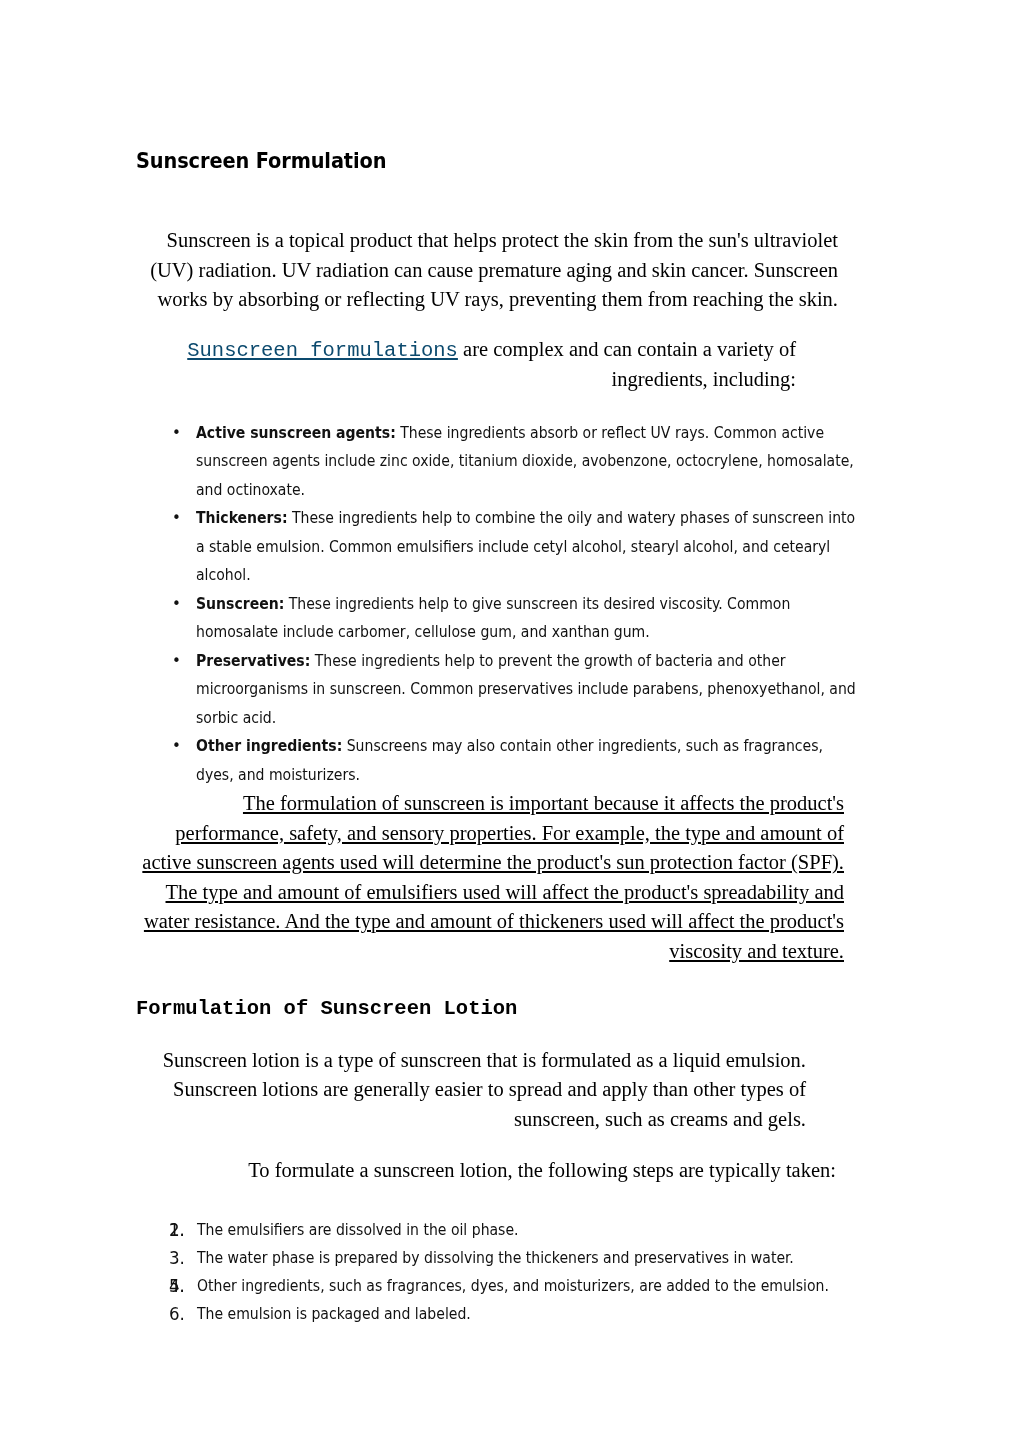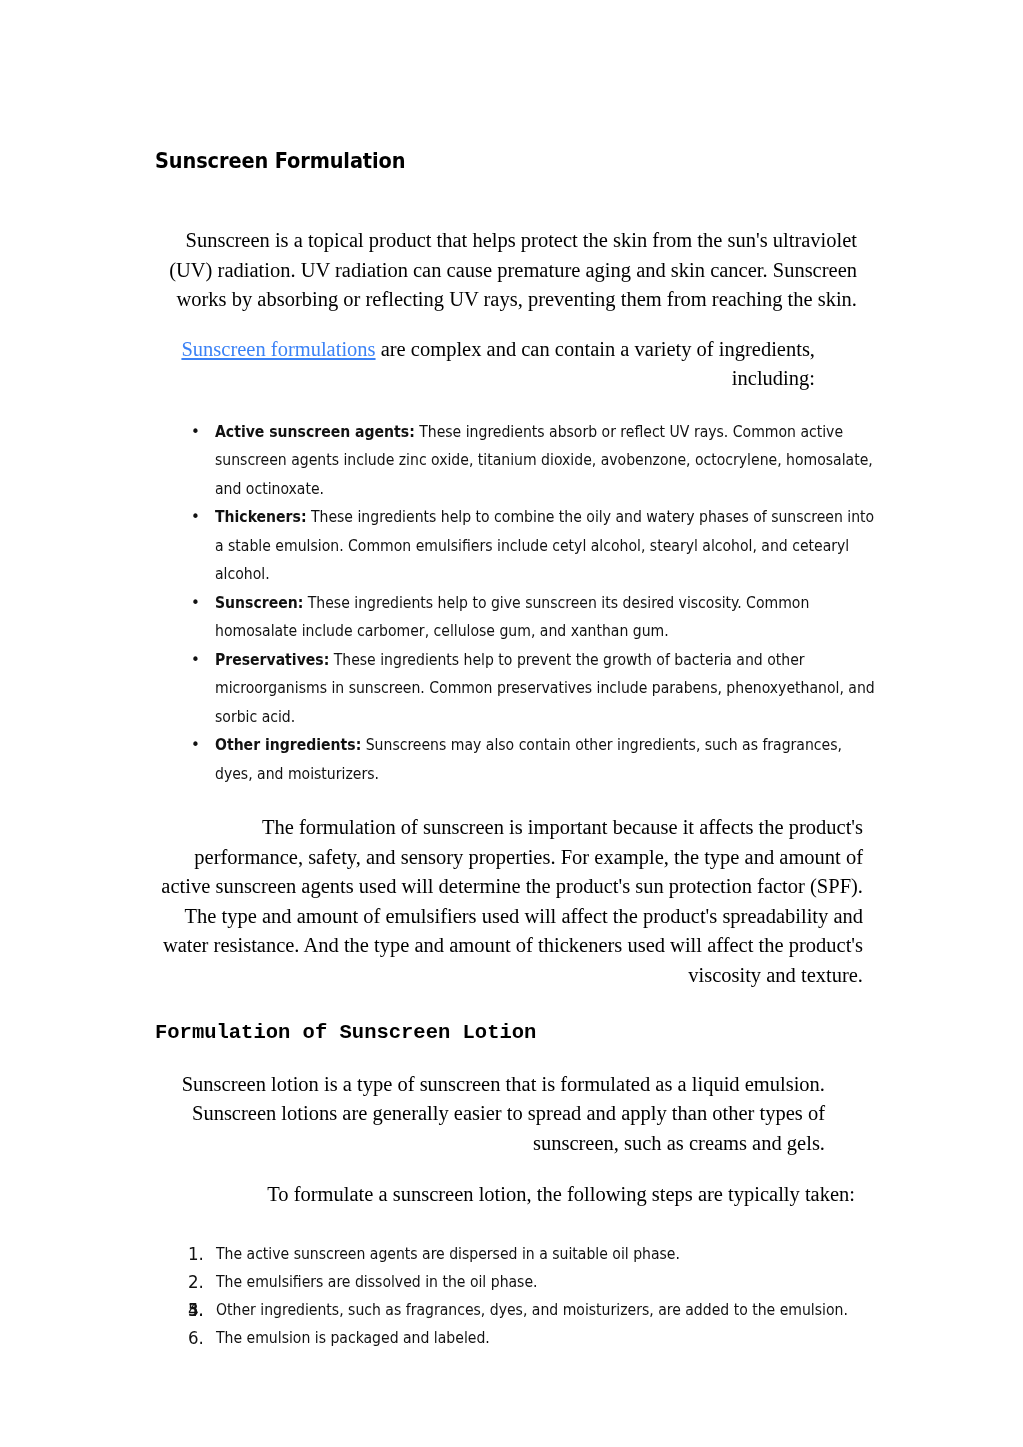--- a/index.html
+++ b/index.html
@@ -21,21 +21,21 @@
     position: absolute;
     left: 0;
     top: 0;
     width: 1023px;
     height: 1447px;
     background: #ffffff;
   }
 
   .content {
     position: absolute;
-    left: 155px;
+    left: 136px;
     top: 146px;
     width: 720px;
   }
 
   
   .doc-title {
     font-family: "DejaVu Sans Condensed", "Liberation Sans Narrow", "Liberation Sans", sans-serif;
     font-weight: bold;
     font-size: 21.5px;
     line-height: 26px;
@@ -51,38 +51,39 @@
     font-family: "Liberation Serif", "DejaVu Serif", serif;
     font-size: 20.5px;
     line-height: 29.5px;
     color: #000000;
     margin: 0;
     text-align: right;
   }
 
   .para-1 { margin-top: 52px; width: 702px; }
   .para-2 { margin-top: 20px; width: 660px; }
-  .para-3 { margin-top: 25px; width: 708px; }
+  .para-3 { width: 708px; text-decoration: underline; }
 
   .subhead {
     font-family: Liberation Mono, monospace;
     font-weight: bold;
     font-size: 20.5px;
     line-height: 29.5px;
     margin: 0;
     padding-top: 28px;
   }
 
   .para-4 { margin-top: 22px; width: 670px; }
   .para-5 { margin-top: 22px; width: 700px; }
 
   .doclink {
-    color: #3b82f6;
+    color: #0c4a6e;
     text-decoration: underline;
     cursor: pointer;
+    font-family: Liberation Mono, monospace;
   }
 
   
   .sans-list {
     font-family: "DejaVu Sans Condensed", "Liberation Sans Narrow", "Liberation Sans", sans-serif;
     font-size: 15.6px;
     line-height: 28.5px;
     color: #111111;
     list-style: none;
     margin: 0;
@@ -155,27 +156,27 @@
     <p class="para para-3">The formulation of sunscreen is important because it affects the product's performance, safety, and sensory properties. For example, the type and amount of active sunscreen agents used will determine the product's sun protection factor (SPF). The type and amount of emulsifiers used will affect the product's spreadability and water resistance. And the type and amount of thickeners used will affect the product's viscosity and texture.</p>
 
     <h2 class="subhead">Formulation of Sunscreen Lotion</h2>
 
     <p class="para para-4">Sunscreen lotion is a type of sunscreen that is formulated as a liquid emulsion. Sunscreen lotions are generally easier to spread and apply than other types of sunscreen, such as creams and gels.</p>
 
     <p class="para para-5">To formulate a sunscreen lotion, the following steps are typically taken:</p>
 
     <ol class="sans-list steps">
       <li>
-        <span class="marker">1.</span><span>The active sunscreen agents are dispersed in a suitable oil phase.</span>
+        <span class="marker">1.</span>
       </li>
       <li>
         <span class="marker">2.</span><span>The emulsifiers are dissolved in the oil phase.</span>
       </li>
       <li>
-        <span class="marker">3.</span>
+        <span class="marker">3.</span><span>The water phase is prepared by dissolving the thickeners and preservatives in water.</span>
       </li>
       <li>
         <span class="marker">4.</span>
       </li>
       <li>
         <span class="marker">5.</span><span>Other ingredients, such as fragrances, dyes, and moisturizers, are added to the emulsion.</span>
       </li>
       <li>
         <span class="marker">6.</span><span>The emulsion is packaged and labeled.</span>
       </li>

